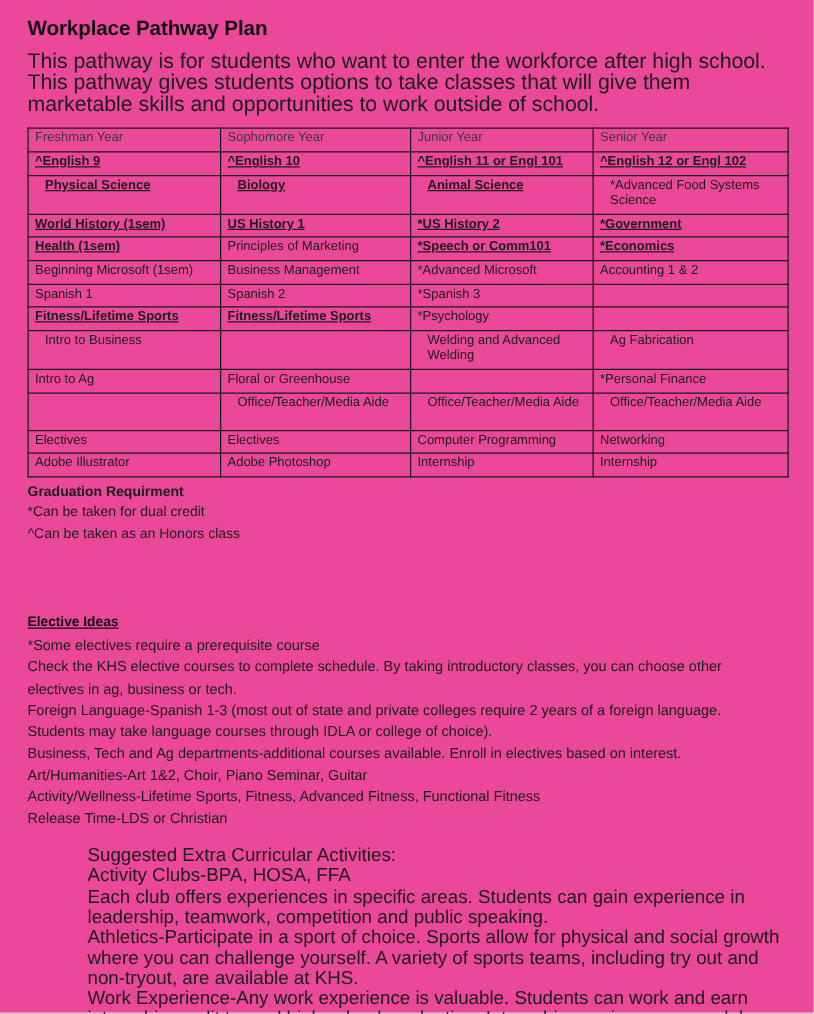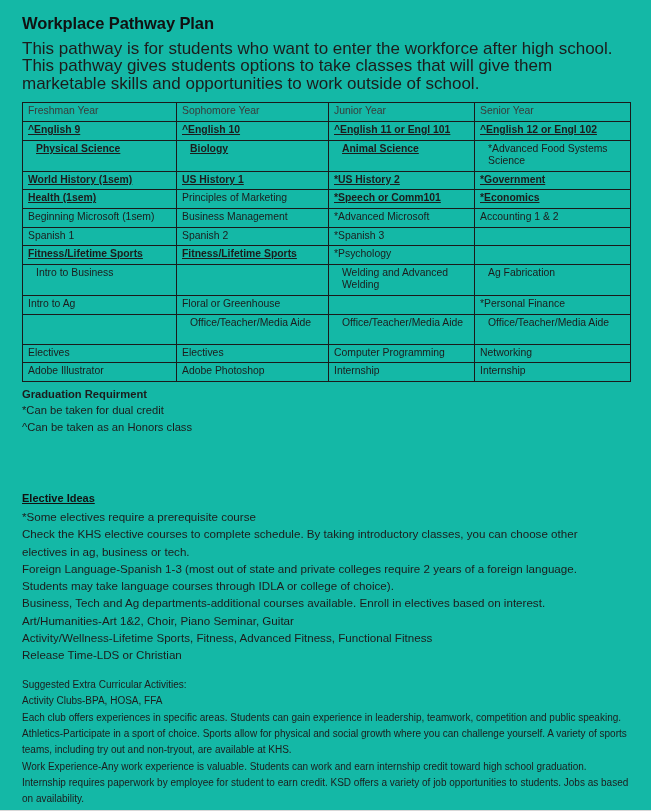--- a/index.html
+++ b/index.html
@@ -15,21 +15,21 @@
     font-family: "Liberation Sans", sans-serif;
     color: #1a1a1a;
     overflow: hidden;
     position: relative;
   }
   .page {
     position: relative;
     width: 651px;
     height: 811px;
     padding: 14px 21px 0 22px;
-    background: #14b8a6;
+    background: #ec4899;
     border-bottom: 1px solid #d9d9d9;
   }
 
   
   .doc-title {
     font-size: 16.5px;
     font-weight: bold;
     letter-spacing: -0.1px;
     margin: 0 0 7px 0;
     line-height: 1.15;
@@ -92,24 +92,25 @@
     font-size: 11.6px;
     line-height: 17.2px;
     color: #1c1c1c;
     max-width: 600px;
   }
   .elective-line .u { }
 
   .gap2 { height: 14px; }
 
   .extra-line {
-    font-size: 10px;
+    font-size: 15px;
     line-height: 16.3px;
     color: #1c1c1c;
     max-width: 610px;
+    margin-left: 48px;
   }
 </style>
 </head>
 <body>
 
 <div class="page">
 
   <h1 class="doc-title">Workplace Pathway Plan</h1>
 
   <p class="intro">This pathway is for students who want to enter the workforce after high school.  This pathway gives students options to take classes that will give them marketable skills and opportunities to work outside of school.</p>

